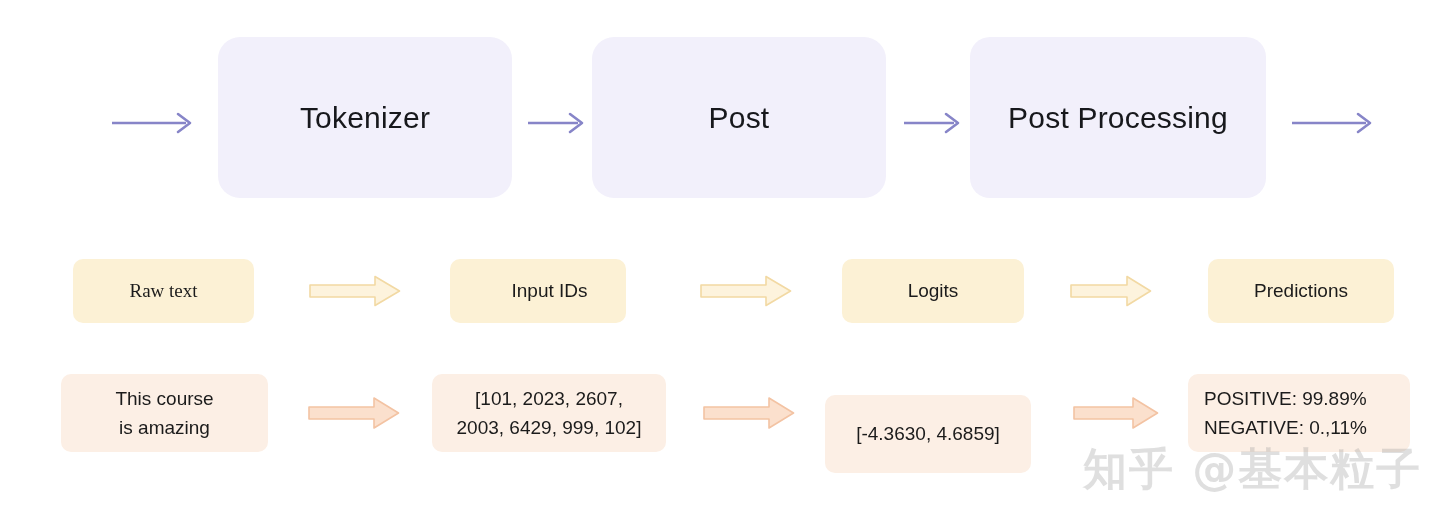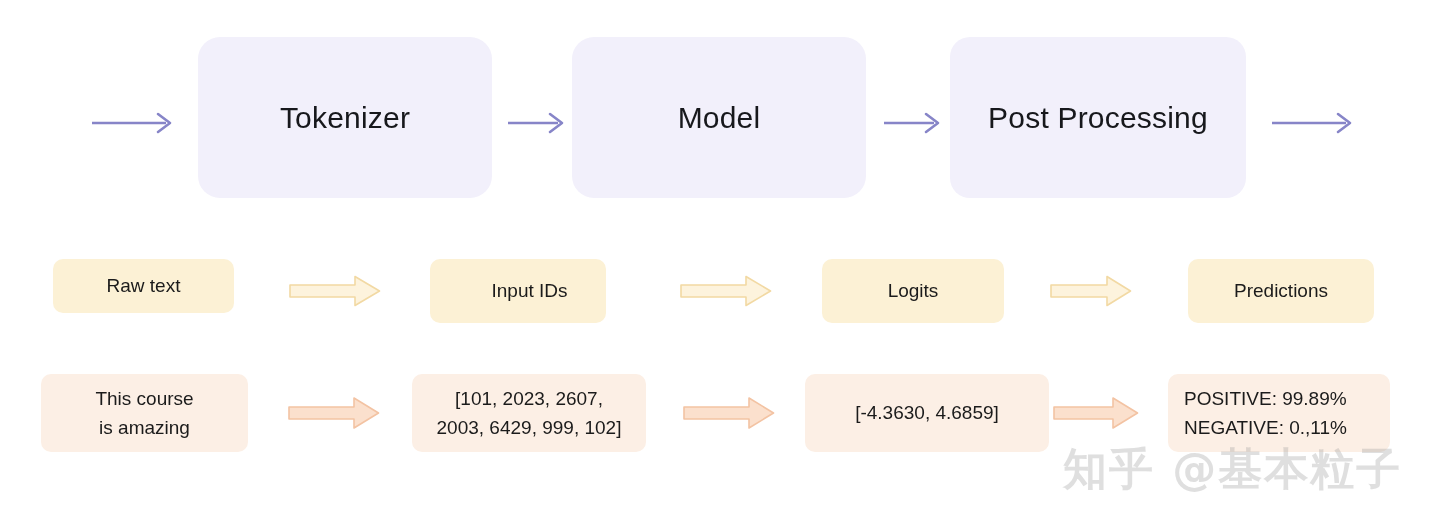--- a/index.html
+++ b/index.html
@@ -13,20 +13,21 @@
     position: relative;
     overflow: hidden;
     font-family: "Liberation Sans", "DejaVu Sans", sans-serif;
     color: #1b1b1b;
     -webkit-font-smoothing: antialiased;
   }
 
   .canvas {
     position: absolute;
     inset: 0;
+    margin-left: 20px;
   }
 
   
   .node {
     position: absolute;
     box-sizing: border-box;
     display: flex;
     align-items: center;
     justify-content: center;
     text-align: center;
@@ -120,28 +121,28 @@
       <line x1="0" y1="12" x2="74" y2="12" stroke="#8785c8" stroke-width="2.4"></line>
       <polyline points="66,3 78,12 66,21" fill="none" stroke="#8785c8" stroke-width="2.6" stroke-linecap="round" stroke-linejoin="round"></polyline>
     </svg>
   </span>
 
   <div class="node stage" style="left:198px; top:37px; width:294px; height:161px;">
     <span>Tokenizer</span>
   </div>
 
   <div class="node stage" style="left:572px; top:37px; width:294px; height:161px;">
-    <span>Model</span>
+    <span>Post</span>
   </div>
 
   <div class="node stage" style="left:950px; top:37px; width:296px; height:161px;border-radius:20px;">
     <span>Post Processing</span>
   </div>
 
-  <div class="node chip-label" style="left:53px; top:259px; width:181px; height:54px;">
+  <div class="node chip-label" style="left:53px; top:259px; width:181px; height:64px;font-family:Liberation Serif, serif;">
     <span>Raw text</span>
   </div>
 
   <div class="node chip-label" style="left:430px; top:259px; width:176px; height:64px;padding-left:23px;">
     <span>Input IDs</span>
   </div>
 
   <div class="node chip-label" style="left:822px; top:259px; width:182px; height:64px;">
     <span>Logits</span>
   </div>
@@ -171,21 +172,21 @@
   <div class="node chip-value two-line" style="left:41px; top:374px; width:207px; height:78px;">
     <span>This course
 is amazing</span>
   </div>
 
   <div class="node chip-value two-line" style="left:412px; top:374px; width:234px; height:78px;">
     <span>[101, 2023, 2607,
 2003, 6429, 999, 102]</span>
   </div>
 
-  <div class="node chip-value" style="left:805px; top:374px; width:244px; height:78px;">
+  <div class="node chip-value" style="left:805px; top:395px; width:206px; height:78px;">
     <span>[-4.3630, 4.6859]</span>
   </div>
 
   <div class="node chip-value two-line" style="left:1168px; top:374px; width:222px; height:78px; justify-content:flex-start; text-align:left; padding-left:16px;">
     <span>POSITIVE: 99.89%
 NEGATIVE: 0.,11%</span>
   </div>
 
   <span class="arrow-block" style="left:288px; top:396px; width:92px; height:34px;">
     <svg width="92" height="34" viewBox="0 0 92 34">

